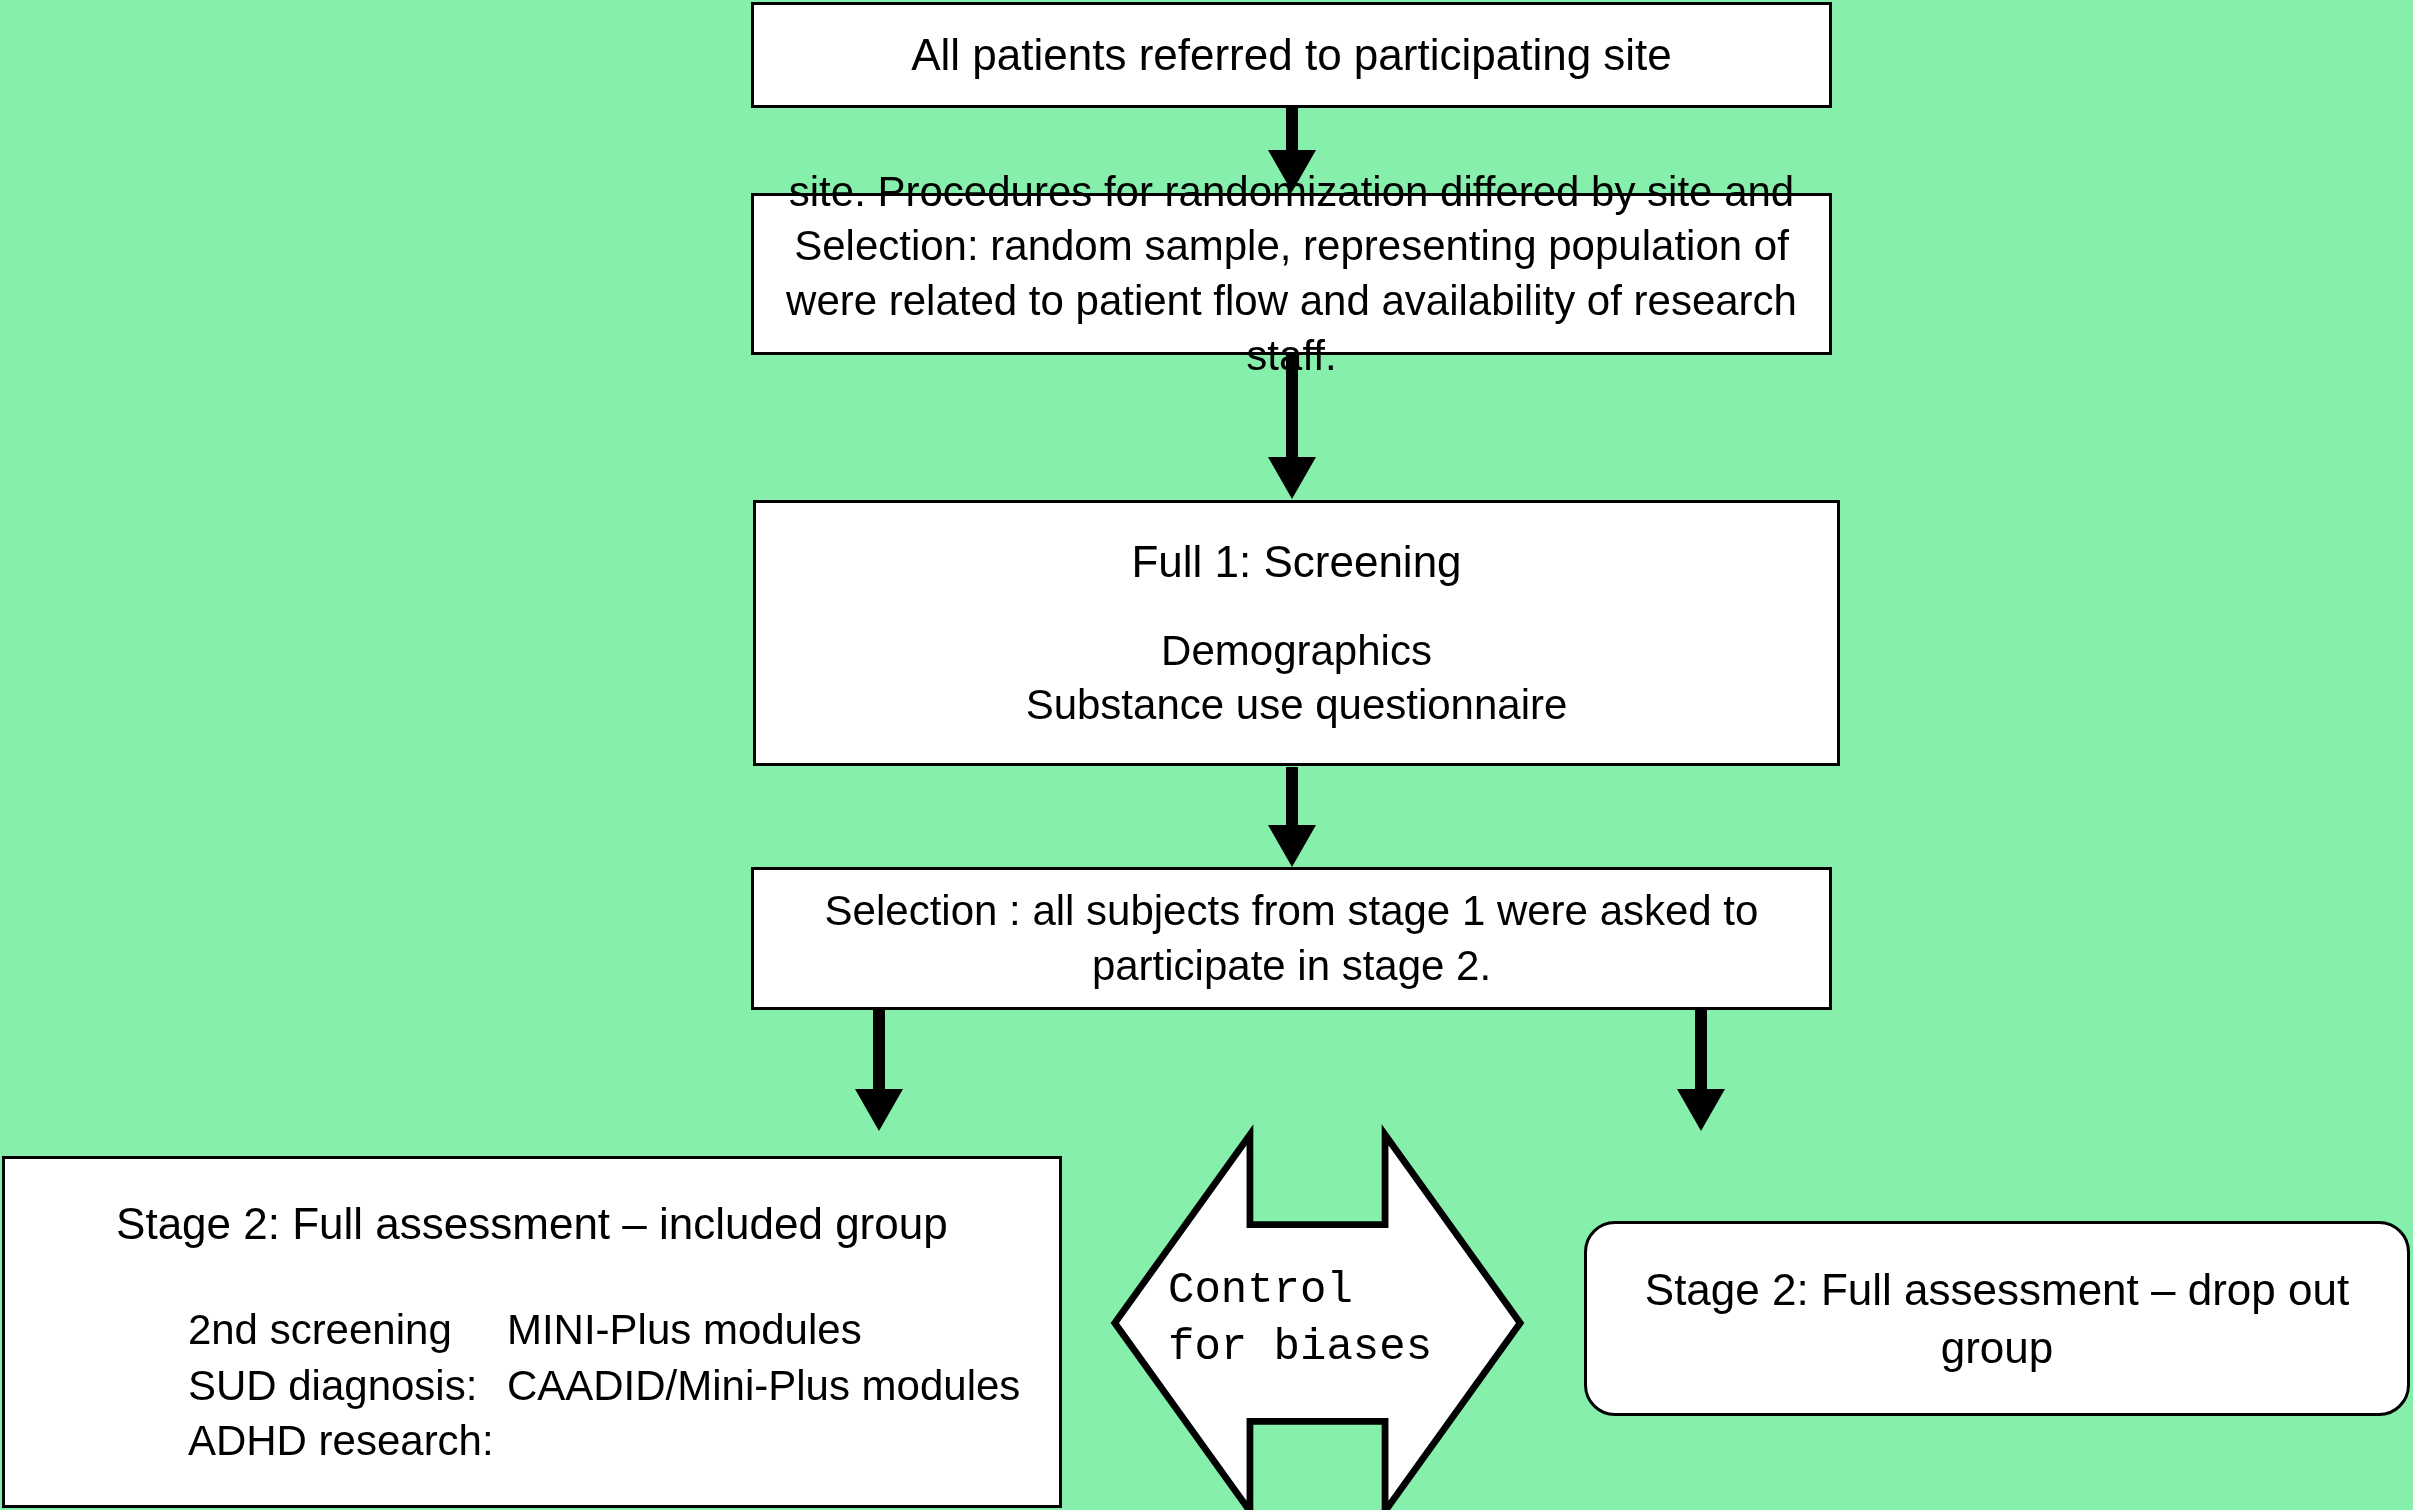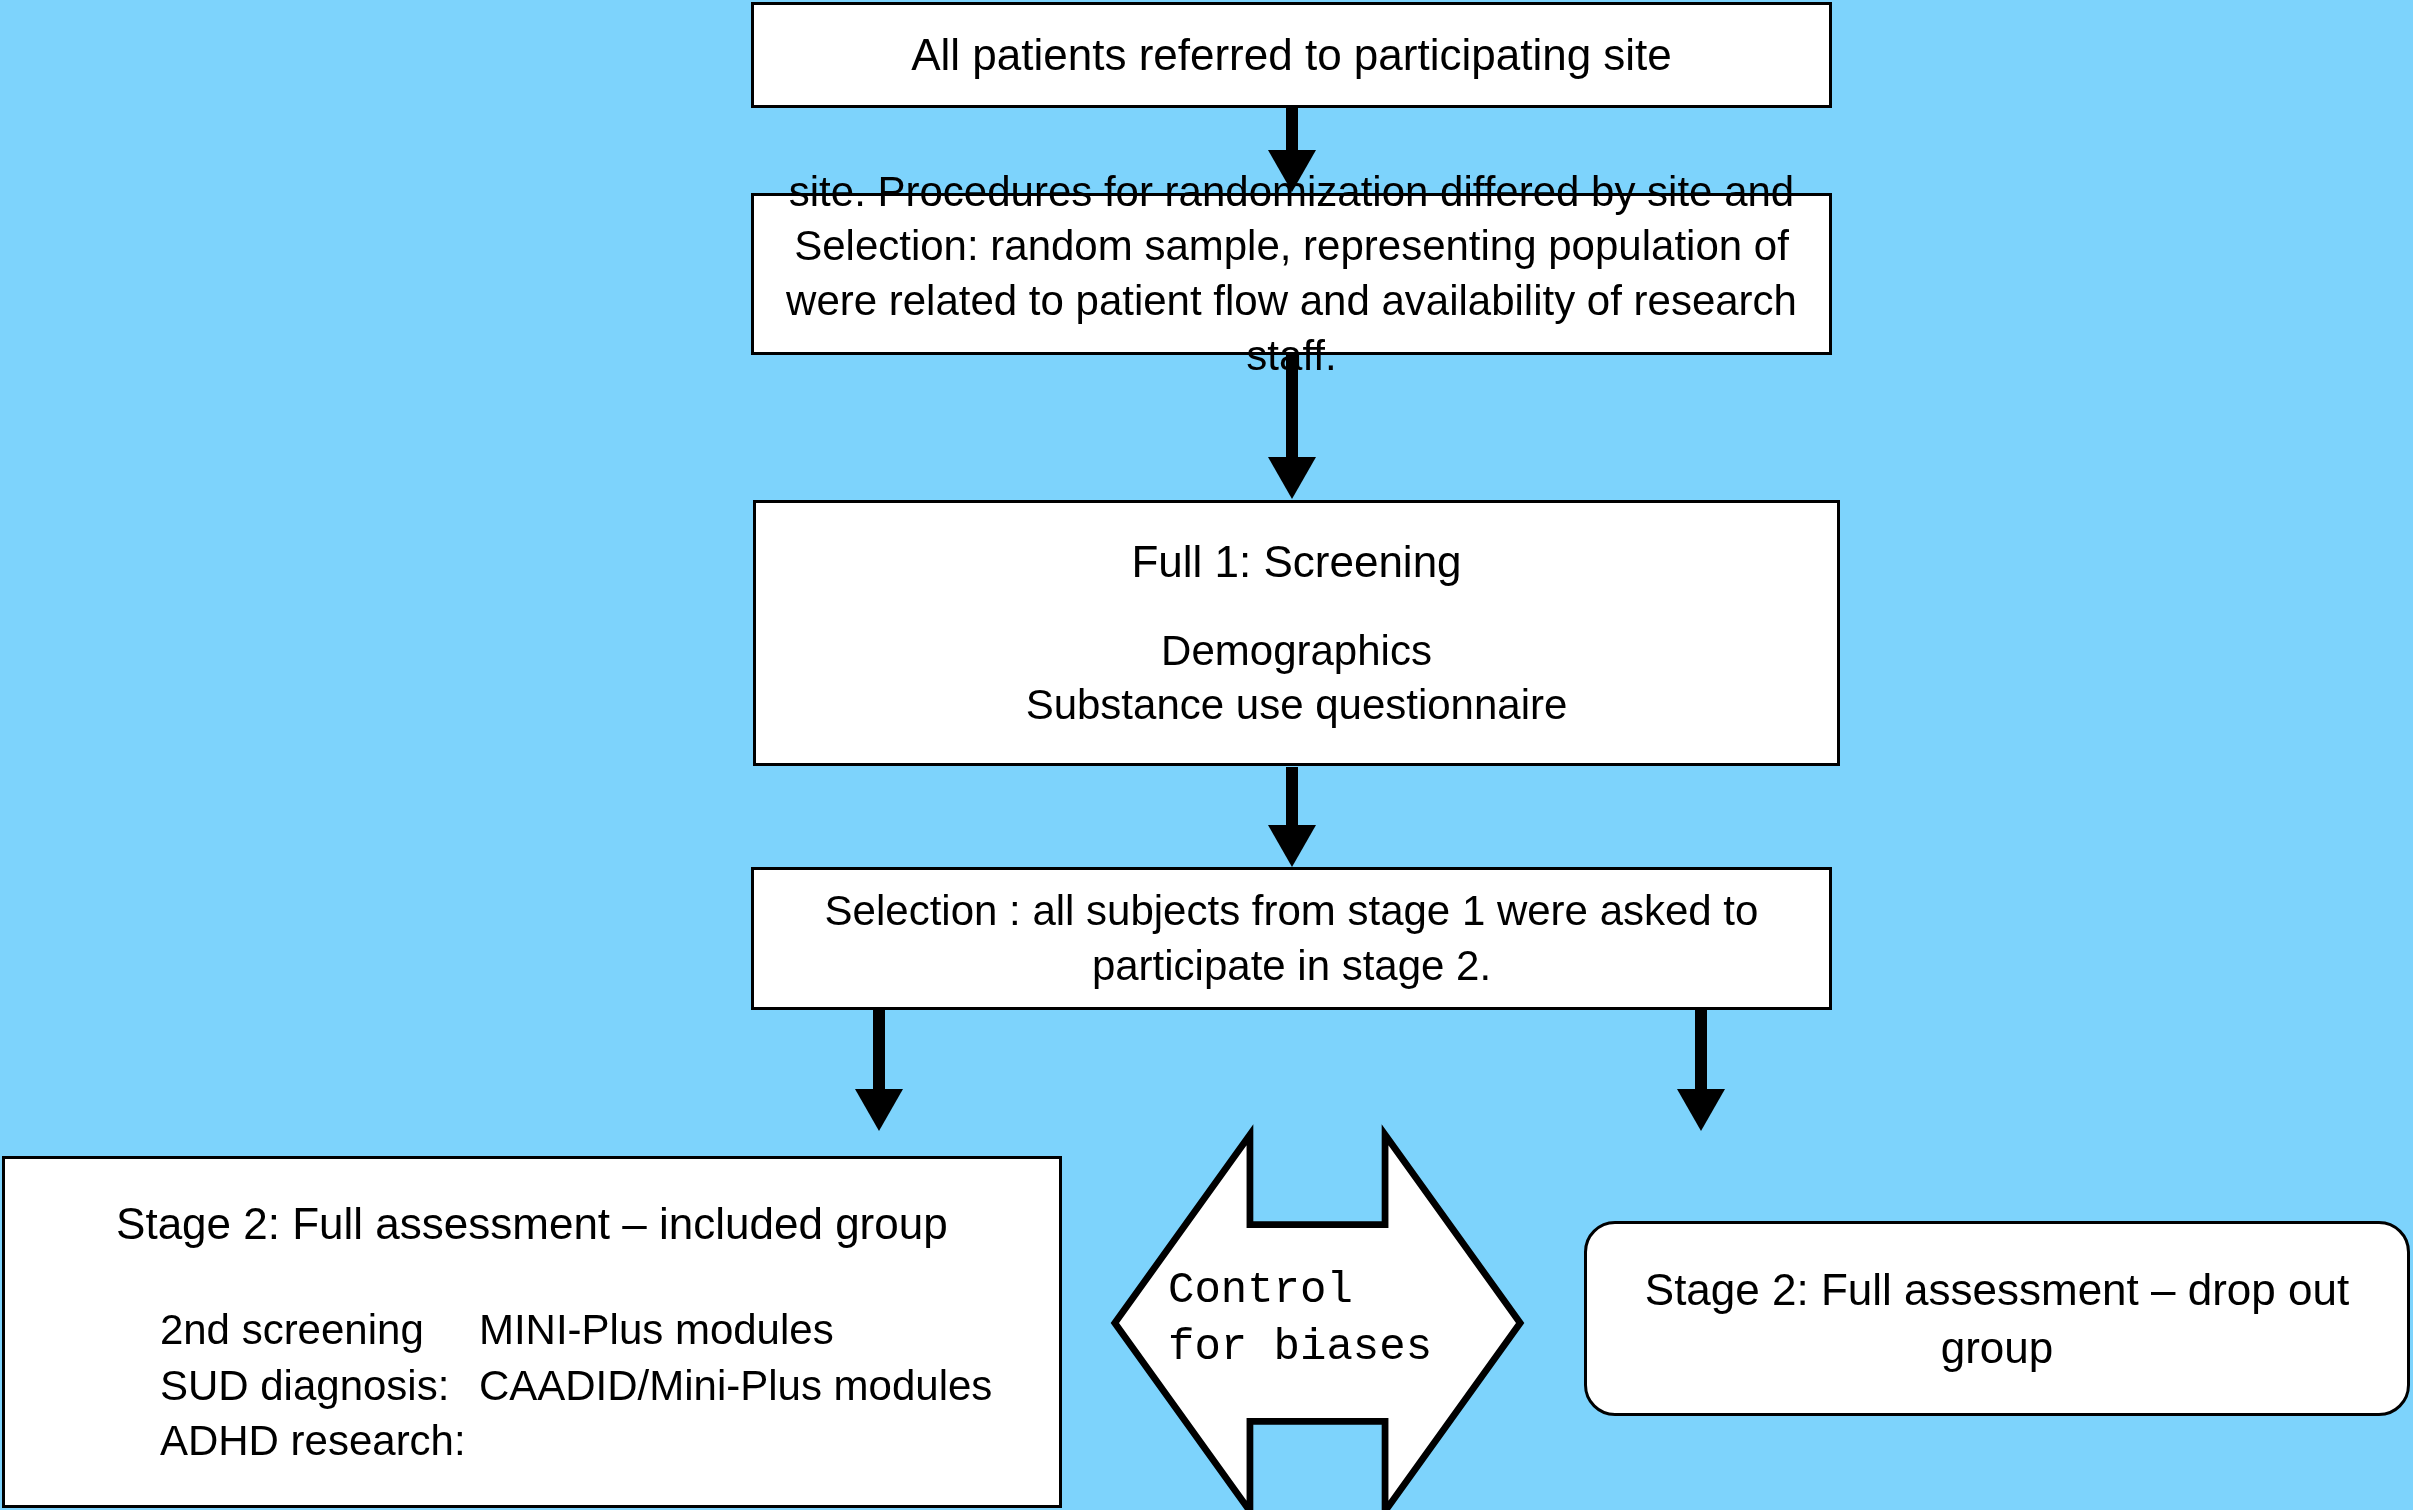--- a/index.html
+++ b/index.html
@@ -5,21 +5,21 @@
 <style>
   html, body {
     margin: 0;
     padding: 0;
     background: #ffffff;
   }
   #canvas {
     position: relative;
     width: 2414px;
     height: 1510px;
-    background: #7dd3fc;
+    background: #86efac;
     font-family: "Liberation Sans", sans-serif;
     color: #000000;
     overflow: hidden;
   }
   .node {
     position: absolute;
     box-sizing: border-box;
     border: 3.9px solid #000000;
     background: #ffffff;
     display: flex;
@@ -48,21 +48,21 @@
 
   
   .cols {
     display: flex;
     flex-direction: row;
     margin-top: 50px;
     text-align: left;
   }
   .col-a { width: 319px; }
   .col-b { width: 425px; }
-  .cols .line { text-align: left; line-height: 1.32; }
+  .cols .line { text-align: left; line-height: 1.32; margin-left: 28px; }
 
   
   .arrow { position: absolute; }
   .arrow .shaft {
     position: absolute;
     background: #000000;
     width: 11.6px;
     left: 50%;
     margin-left: -5.8px;
     top: 0;

